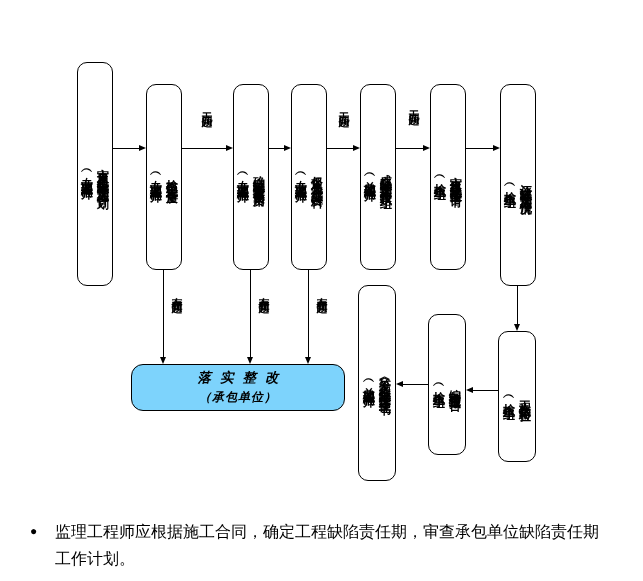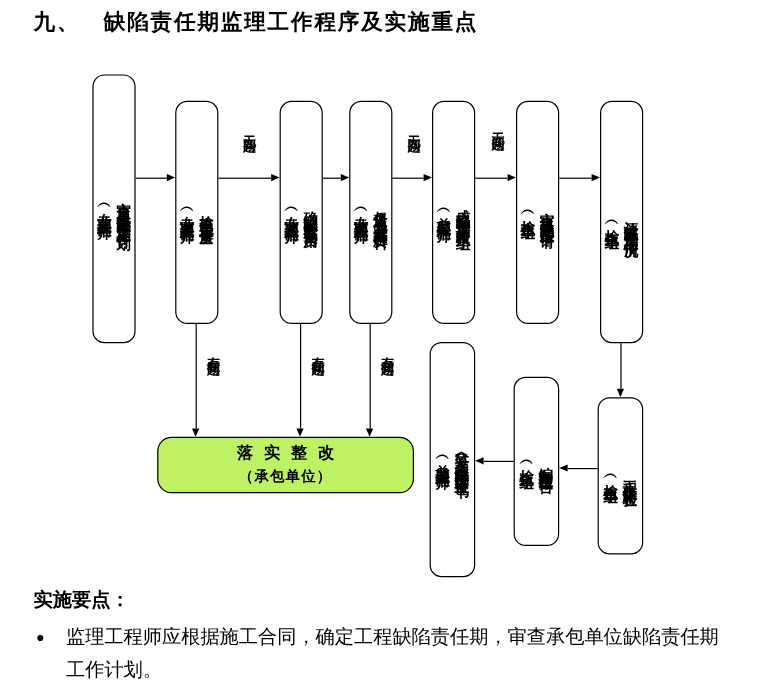--- a/index.html
+++ b/index.html
@@ -18,23 +18,24 @@
     box-sizing:border-box;
   }
   .vtext {
     writing-mode:vertical-rl; text-orientation:mixed;
     font-weight:bold; font-size:12px; letter-spacing:2px; line-height:16px;
     text-align:center; height:100%;
   }
   .vtext .main, .vtext .sub { display:block; }
   
   .hbox {
-    position:absolute; border:1px solid #000; border-radius:12px; background:#bef264;
+    position:absolute; border:1px solid #000; border-radius:12px; background:#7dd3fc;
     display:flex; flex-direction:column; align-items:center; justify-content:center;
     box-sizing:border-box;
+    font-style:italic;
   }
   .hbox .main { font-size:13.5px; font-weight:bold; letter-spacing:9px; text-indent:9px; }
   .hbox .sub  { font-size:12px;   font-weight:bold; letter-spacing:1px; margin-top:2px; }
   
   .vlabel {
     position:absolute; writing-mode:vertical-rl; text-orientation:mixed;
     font-weight:bold; font-size:11px; letter-spacing:2px; line-height:13px; white-space:nowrap;
   }
   
   .arr { position:absolute; background:#000; }
@@ -57,21 +58,20 @@
   .notes-heading { position:absolute; left:28px; top:490px; font-size:16px; font-weight:bold; }
   .note-item { position:absolute; left:30px; top:518px; width:585px; display:flex; }
   .note-item .bullet { flex:0 0 25px; font-size:12px; line-height:27px; }
   .note-item .note-text { font-size:16px; line-height:27px; width:545px; }
 </style>
 </head>
 <body>
 
 <div class="page">
 
-  <h1 class="title">九、　缺陷责任期监理工作程序及实施重点</h1>
 
   <div class="vbox" style="left:77px;top:62px;width:36px;height:224px">
     <div class="vtext">
       <span class="main">审查承包单位缺陷责任期工作计划</span>
       <span class="sub">（专业监理工程师）</span>
     </div>
   </div>
 
   <div class="vbox" style="left:146px;top:84px;width:36px;height:186px">
     <div class="vtext">
@@ -157,19 +157,18 @@
     <div class="vtext">
       <span class="main">工程整体检验</span>
       <span class="sub">（检查小组）</span>
     </div>
   </div>
 
   <div class="arr arr-d" style="left:517px;top:286px;height:38px"></div>
   <div class="arr arr-l" style="left:473px;top:390px;width:25px"></div>
   <div class="arr arr-l" style="left:403px;top:384px;width:25px"></div>
 
-  <div class="notes-heading">实施要点：</div>
   <div class="note-item">
     <span class="bullet">●</span>
     <span class="note-text">监理工程师应根据施工合同，确定工程缺陷责任期，审查承包单位缺陷责任期工作计划。</span>
   </div>
 
 </div>
 
 </body></html>

